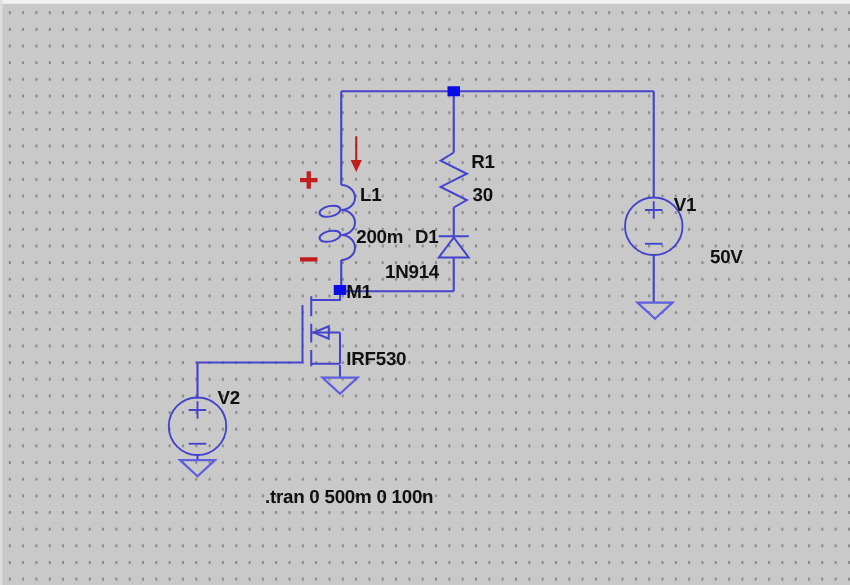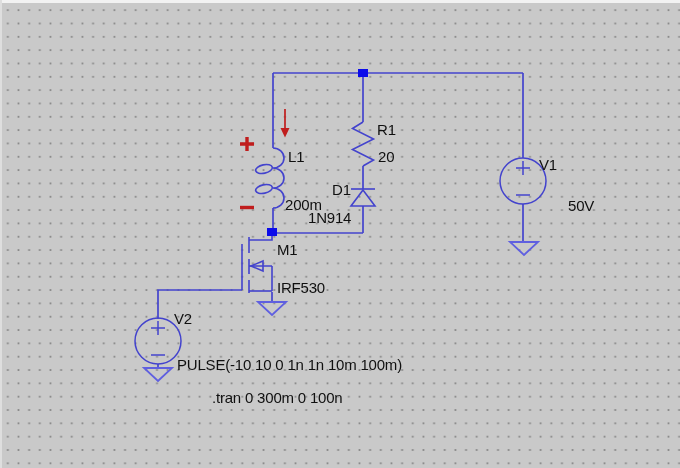--- a/index.html
+++ b/index.html
@@ -12,21 +12,21 @@
     position:absolute;left:0;top:0;width:680px;height:468px;
     background-color:#c9c9c9;
     background-image:radial-gradient(circle,#8a8a8a 0.9px,rgba(0,0,0,0) 1.2px);
     background-size:10.67px 13.33px;
     background-position:2.5px 3.5px;
   }
   #top-edge{position:absolute;left:0;top:0;width:680px;height:3px;background:#f2f2f2;}
   #left-edge{position:absolute;left:0;top:0;width:2px;height:468px;background:#dedede;}
   svg{position:absolute;left:0;top:0;}
   .lbl{
-    position:absolute;font-size:15px;font-weight:normal;color:#101010;
+    position:absolute;font-size:15px;font-weight:bold;color:#101010;
     line-height:1;white-space:nowrap;letter-spacing:-0.2px;
   }
 </style>
 </head>
 <body>
 
 <div id="canvas">
   <div id="top-edge"></div>
   <div id="left-edge"></div>
 
@@ -94,31 +94,30 @@
 
     <g>
       <path d="M285,109 V128" stroke="#c01d1d" stroke-width="1.7" fill="none"></path>
       <polygon points="280.5,128 289.5,128 285,137.5" fill="#c01d1d"></polygon>
       <path d="M240,144 H254 M247,137 V151" stroke="#c01d1d" stroke-width="3.4" fill="none"></path>
       <path d="M240,207.5 H254" stroke="#c01d1d" stroke-width="3.4" fill="none"></path>
     </g>
   </svg>
 
   <div class="lbl" style="left:288px;top:149px">L1</div>
-  <div class="lbl" style="left:285px;top:197px">200m</div>
+  <div class="lbl" style="left:285px;top:182px">200m</div>
 
   <div class="lbl" style="left:377px;top:122px">R1</div>
-  <div class="lbl" style="left:378px;top:149px">20</div>
+  <div class="lbl" style="left:378px;top:149px">30</div>
 
   <div class="lbl" style="left:332px;top:182px">D1</div>
   <div class="lbl" style="left:308px;top:210px">1N914</div>
 
-  <div class="lbl" style="left:277px;top:242px">M1</div>
+  <div class="lbl" style="left:277px;top:226px">M1</div>
   <div class="lbl" style="left:277px;top:280px">IRF530</div>
 
   <div class="lbl" style="left:539px;top:157px">V1</div>
   <div class="lbl" style="left:568px;top:198px">50V</div>
 
   <div class="lbl" style="left:174px;top:311px">V2</div>
-  <div class="lbl" style="left:177px;top:357px">PULSE(-10 10 0 1n 1n 10m 100m)</div>
 
-  <div class="lbl" style="left:212px;top:390px">.tran 0 300m 0 100n</div>
+  <div class="lbl" style="left:212px;top:390px">.tran 0 500m 0 100n</div>
 </div>
 
 </body></html>

